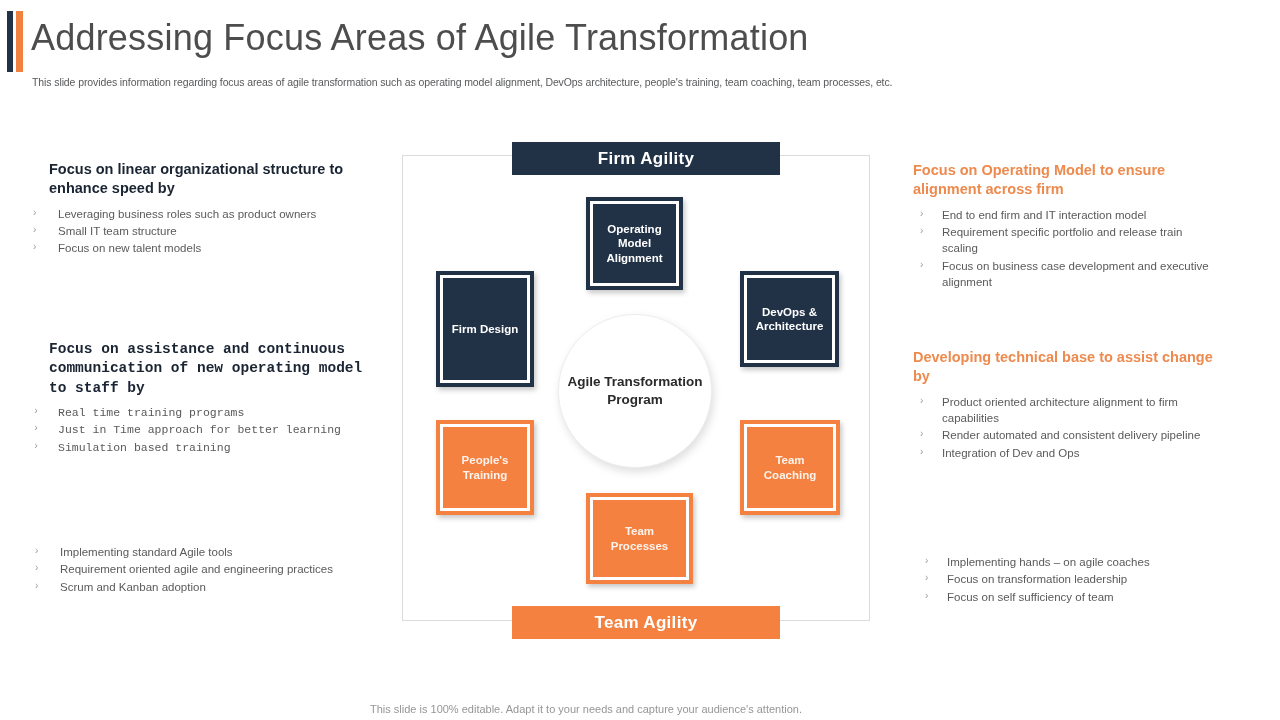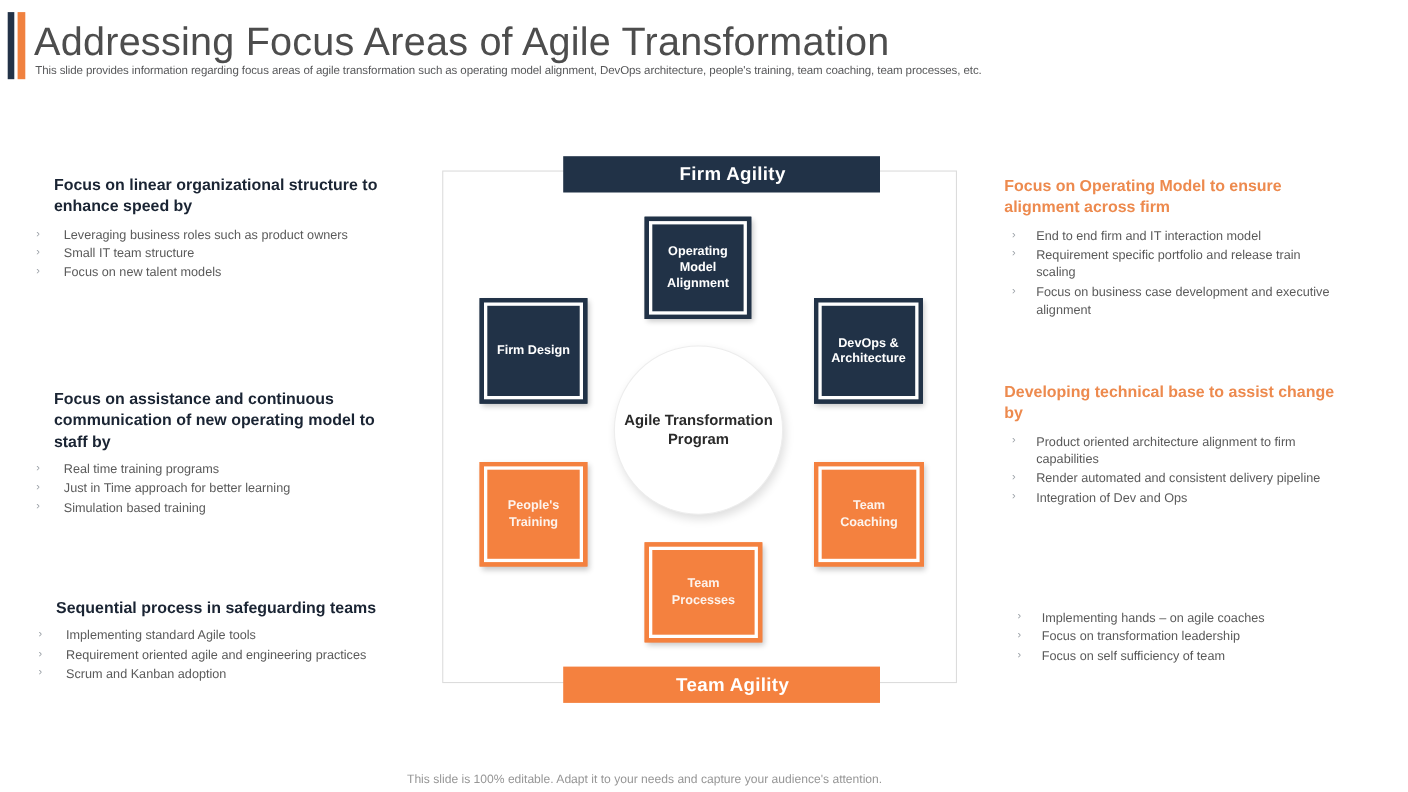--- a/index.html
+++ b/index.html
@@ -39,21 +39,21 @@
     top: 17px;
     font-size: 36px;
     font-weight: normal;
     letter-spacing: 0.2px;
     color: #4D4D4D;
     white-space: nowrap;
   }
   #page-subtitle {
     position: absolute;
     left: 32px;
-    top: 58px;
+    top: 76px;
     font-size: 10.5px;
     color: #58595B;
     white-space: nowrap;
     letter-spacing: -0.1px;
   }
 
   
   .side-block { position: absolute; }
   .side-block .block-heading {
     font-size: 14.5px;
@@ -74,21 +74,21 @@
   }
   .bullets li .chev {
     position: absolute;
     left: 2px;
     top: 0;
     color: #9AA0A6;
     font-size: 10px;
   }
 
   #block-left-1 { left: 31px; top: 160px; width: 356px; }
-  #block-left-2 { left: 31px; top: 354px; width: 340px; }
+  #block-left-2 { left: 31px; top: 340px; width: 340px; font-family: Liberation Mono, monospace; }
   #block-left-3 { left: 33px; top: 544px; width: 356px; }
   #block-right-1 { left: 913px; top: 161px; width: 300px; }
   #block-right-2 { left: 913px; top: 348px; width: 310px; }
   #block-right-3 { left: 918px; top: 554px; width: 330px; }
 
   #block-right-1 .bullets li,
   #block-right-2 .bullets li,
   #block-right-3 .bullets li { padding-left: 24px; }
   #block-right-1 .bullets { margin-left: 5px; }
   #block-right-2 .bullets { margin-left: 5px; }
@@ -111,21 +111,20 @@
     left: 512px;
     width: 268px;
     height: 33px;
     display: flex;
     align-items: center;
     justify-content: center;
     font-size: 17px;
     font-weight: bold;
     color: #FFFFFF;
     letter-spacing: 0.3px;
-    padding-left: 20px;
   }
   #banner-firm-agility { top: 142px; background: #213247; }
   #banner-team-agility { top: 606px; background: #F4813F; }
 
   .node {
     position: absolute;
     box-sizing: border-box;
     display: flex;
     align-items: center;
     justify-content: center;
@@ -146,21 +145,21 @@
     justify-content: center;
     border: 3px solid #FFFFFF;
     box-sizing: border-box;
     padding: 2px;
   }
   .node.navy { background: #213247; border-color: #213247; }
   .node.orange { background: #F4813F; border-color: #F4813F; }
   .node.orange .node-inner { color: #FDF3EC; }
 
   #node-operating-model { left: 586px; top: 197px; width: 97px; height: 93px; }
-  #node-firm-design     { left: 436px; top: 271px; width: 98px; height: 96px; align-items: center; }
+  #node-firm-design     { left: 436px; top: 271px; width: 98px; height: 116px; align-items: center; }
   #node-devops-arch     { left: 740px; top: 271px; width: 99px; height: 96px; }
   #node-peoples-training{ left: 436px; top: 420px; width: 98px; height: 95px; }
   #node-team-coaching   { left: 740px; top: 420px; width: 100px; height: 95px; }
   #node-team-processes  { left: 586px; top: 493px; width: 107px; height: 91px; }
 
   #node-center-circle {
     position: absolute;
     left: 558px;
     top: 314px;
     width: 154px;
@@ -211,21 +210,20 @@
 <div class="side-block left" id="block-left-2">
   <div class="block-heading">Focus on assistance and  continuous communication of new operating model to staff by</div>
   <ul class="bullets">
     <li><span class="chev">›</span><span>Real time training  programs</span></li>
     <li><span class="chev">›</span><span>Just in Time  approach  for better  learning</span></li>
     <li><span class="chev">›</span><span>Simulation  based training</span></li>
   </ul>
 </div>
 
 <div class="side-block left" id="block-left-3">
-  <div class="block-heading">Sequential process in safeguarding teams</div>
   <ul class="bullets">
     <li><span class="chev">›</span><span>Implementing  standard Agile tools</span></li>
     <li><span class="chev">›</span><span>Requirement  oriented agile and engineering  practices</span></li>
     <li><span class="chev">›</span><span>Scrum and Kanban adoption</span></li>
   </ul>
 </div>
 
 <div class="side-block right" id="block-right-1">
   <div class="block-heading">Focus on Operating Model to ensure alignment across firm</div>
   <ul class="bullets">

